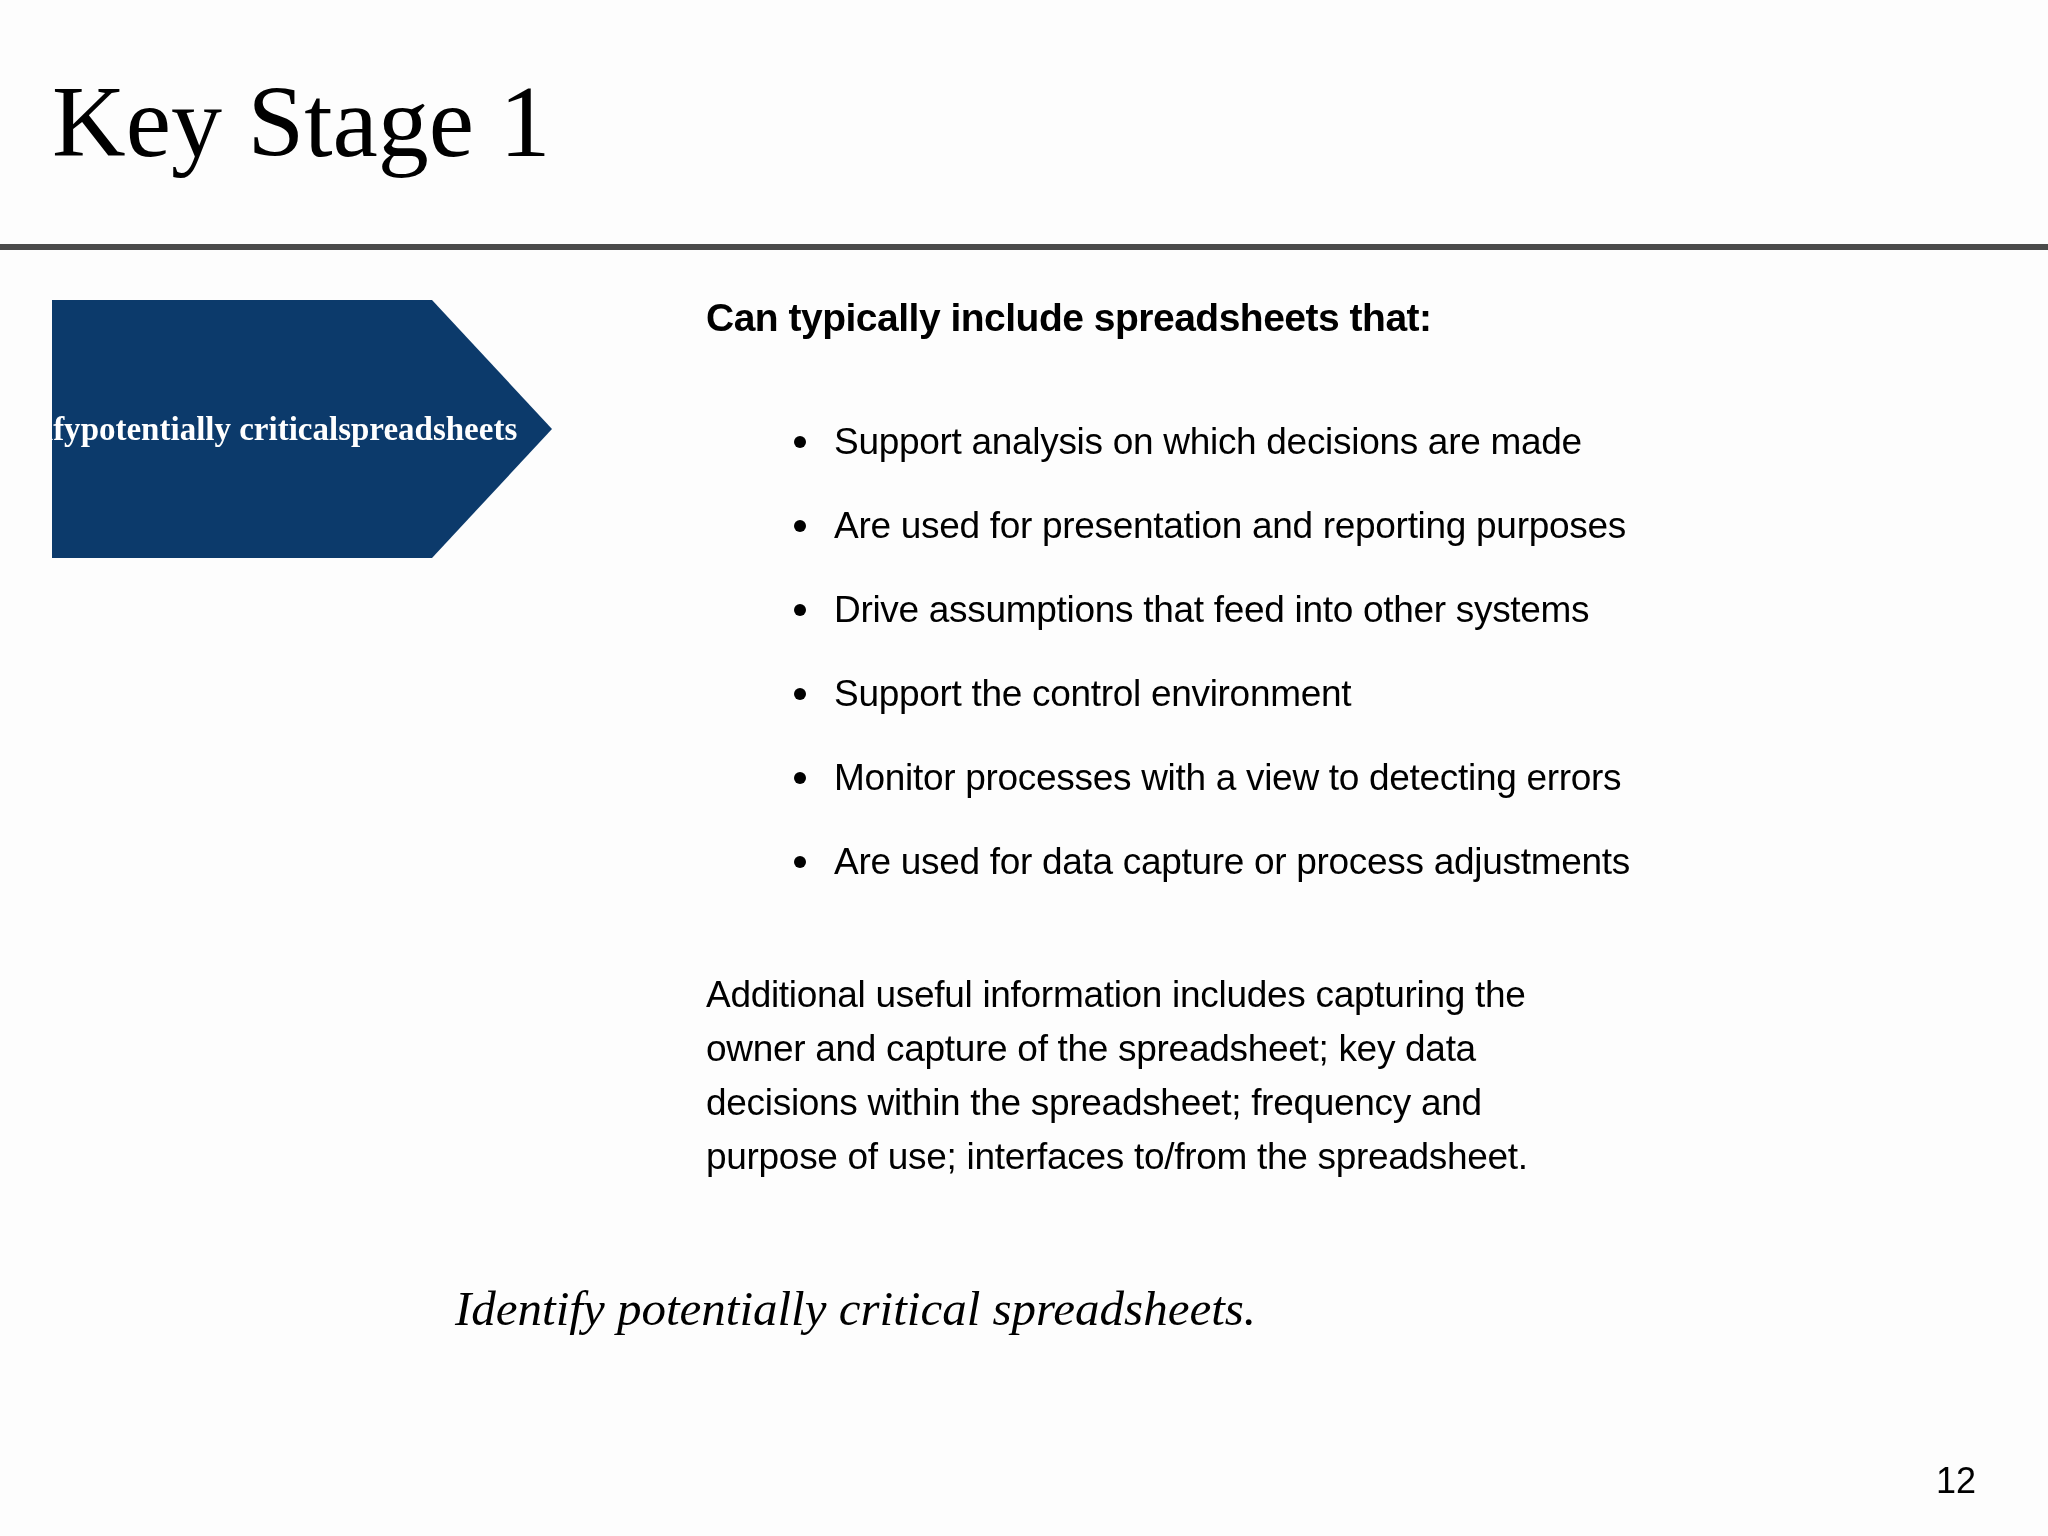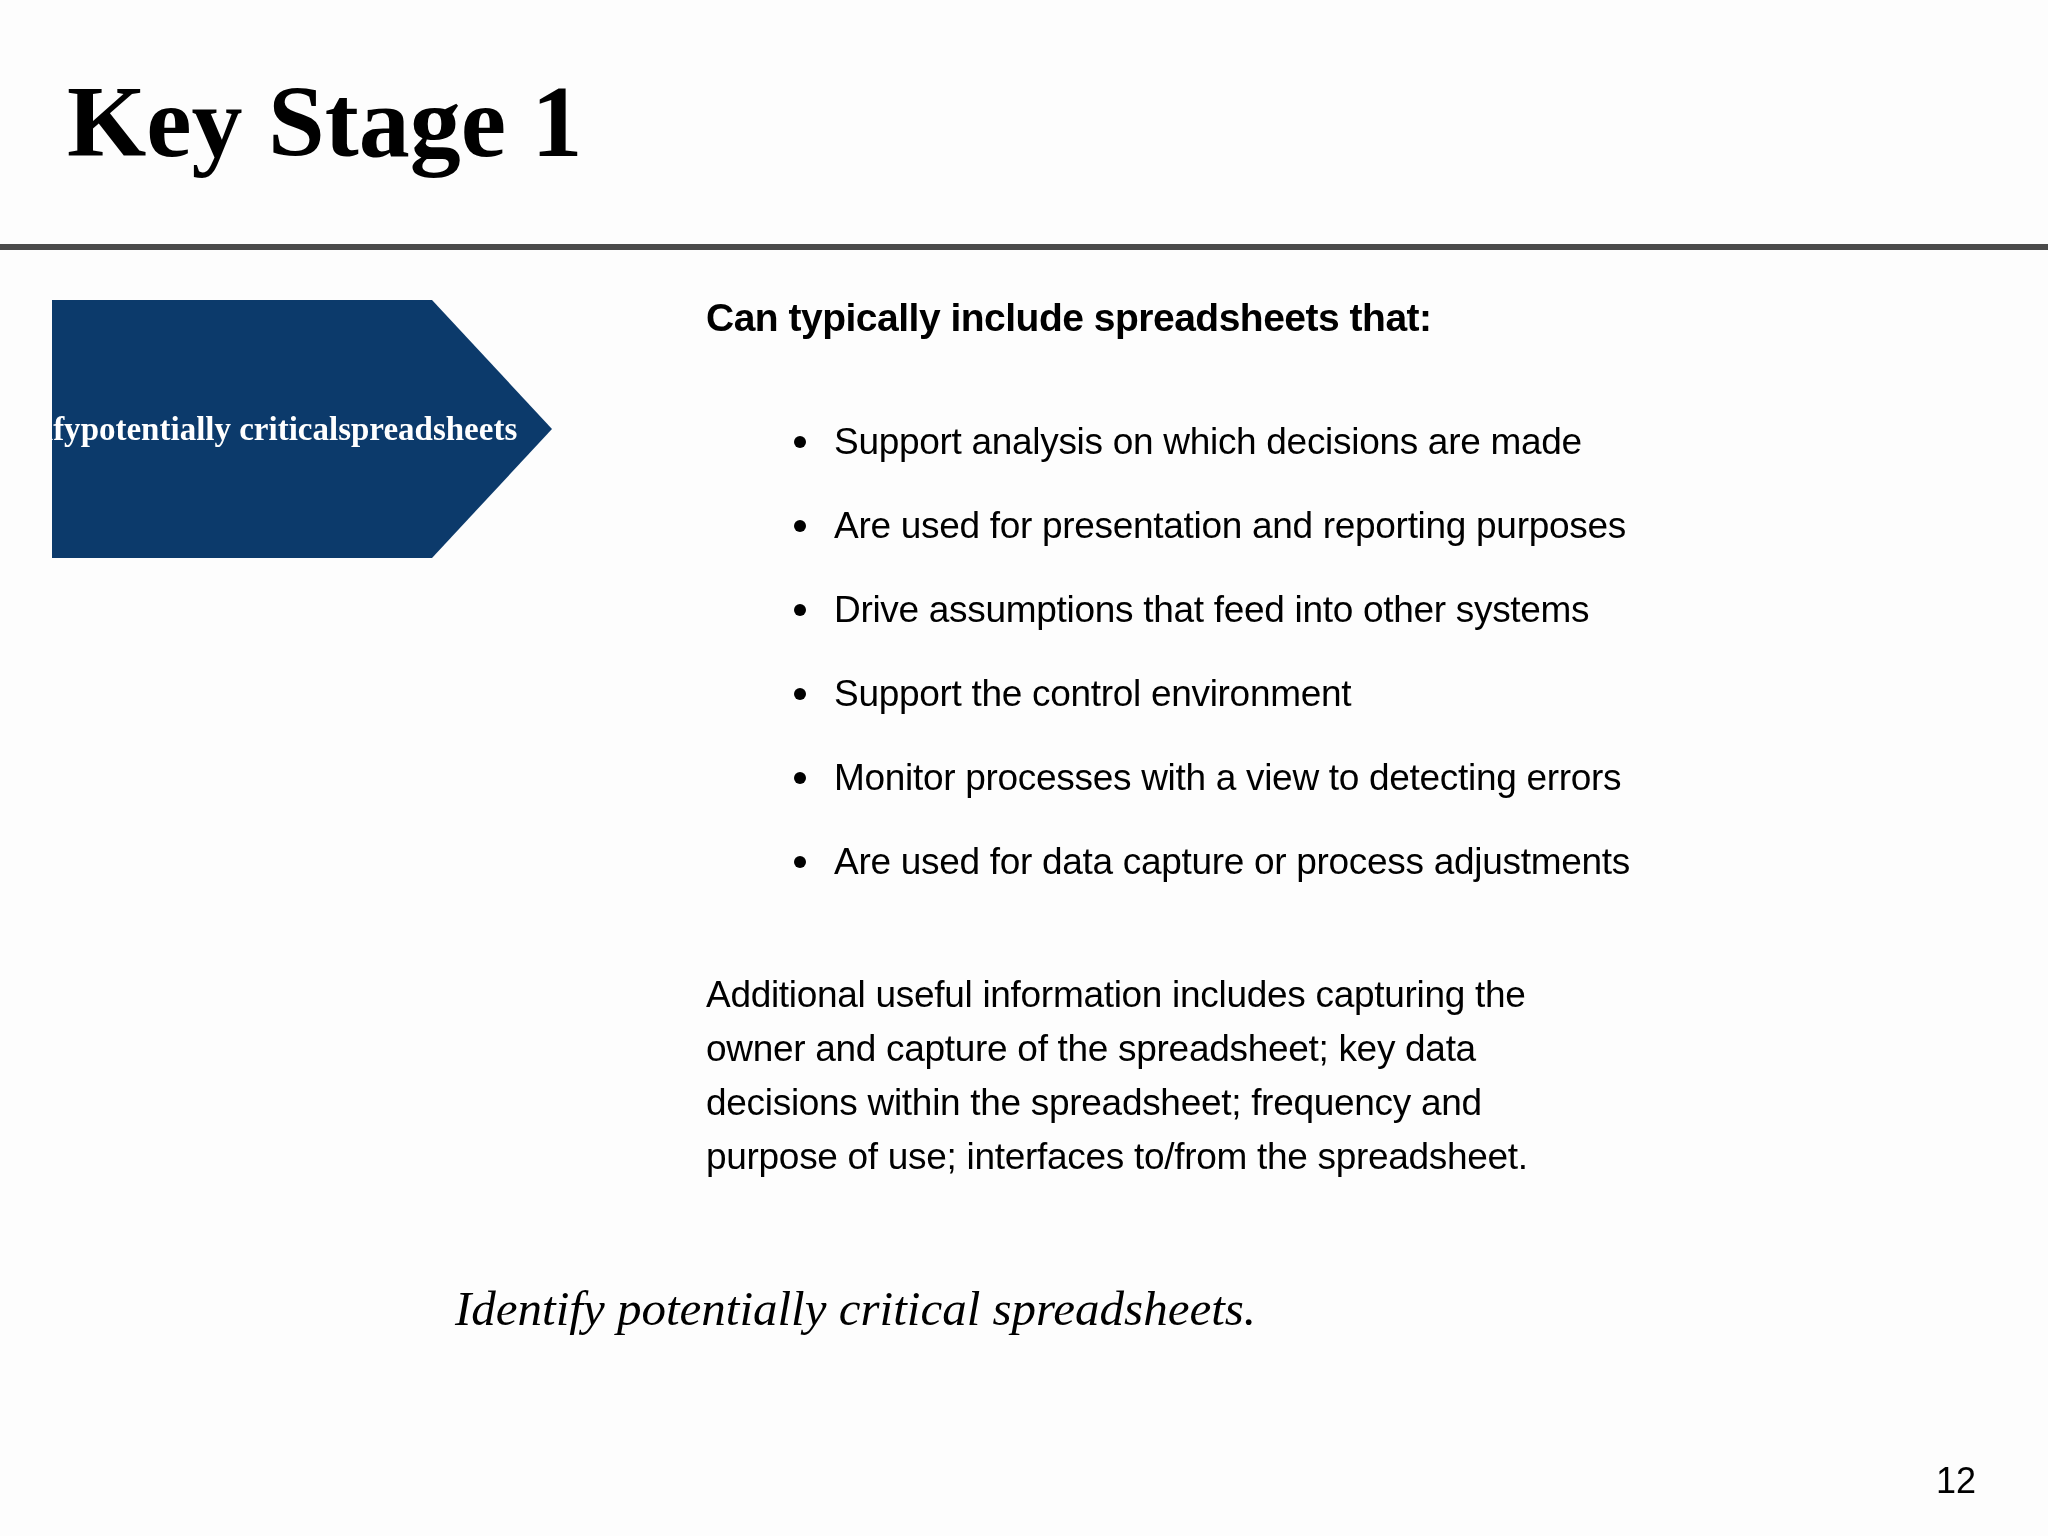--- a/index.html
+++ b/index.html
@@ -17,25 +17,24 @@
     color: #000;
   }
 
   
   .slide-title {
     position: absolute;
     left: 52px;
     top: 58px;
     font-family: "Liberation Serif", serif;
     font-size: 102px;
-    font-weight: 700;
+    font-weight: 400;
     line-height: 1.25;
     color: #000;
     white-space: nowrap;
-    margin-left: 15px;
   }
   .title-rule {
     position: absolute;
     left: 0;
     top: 244px;
     width: 2048px;
     height: 6px;
     background: #4a4a4a;
   }
 

